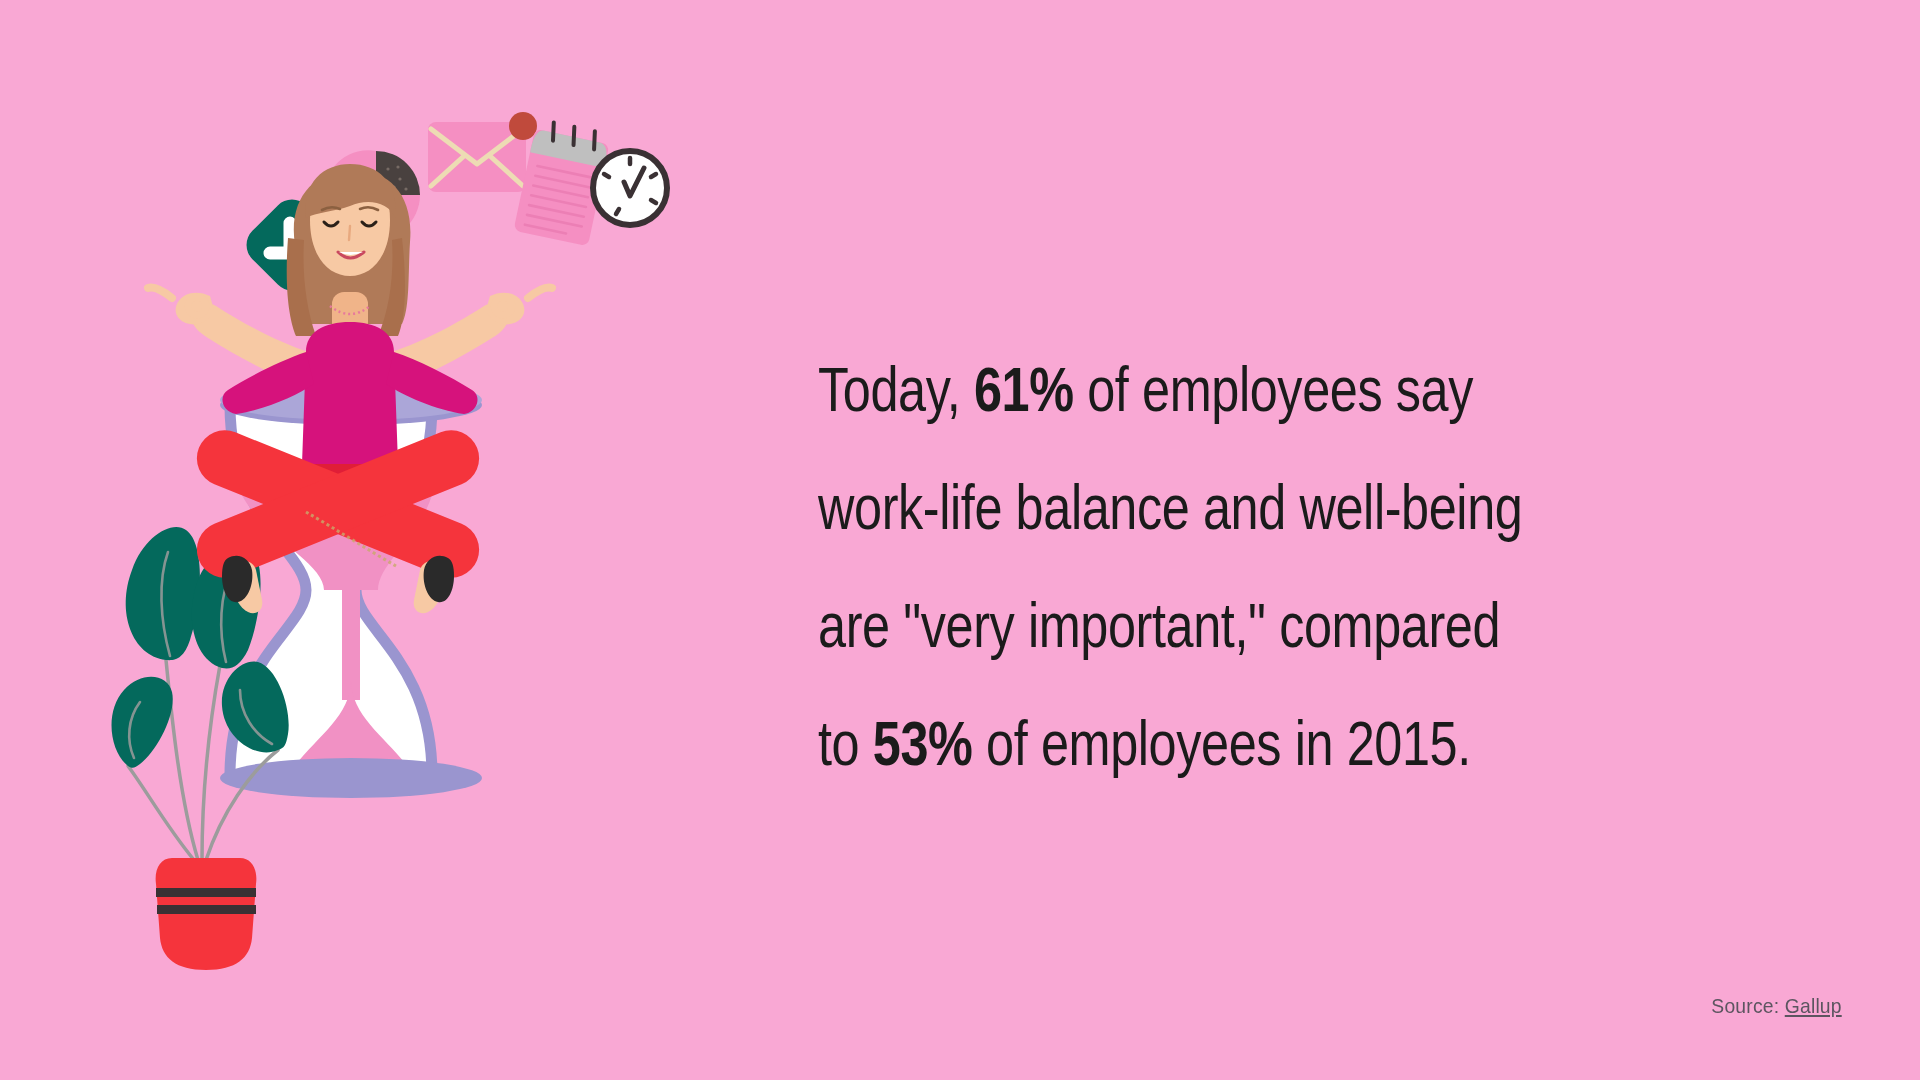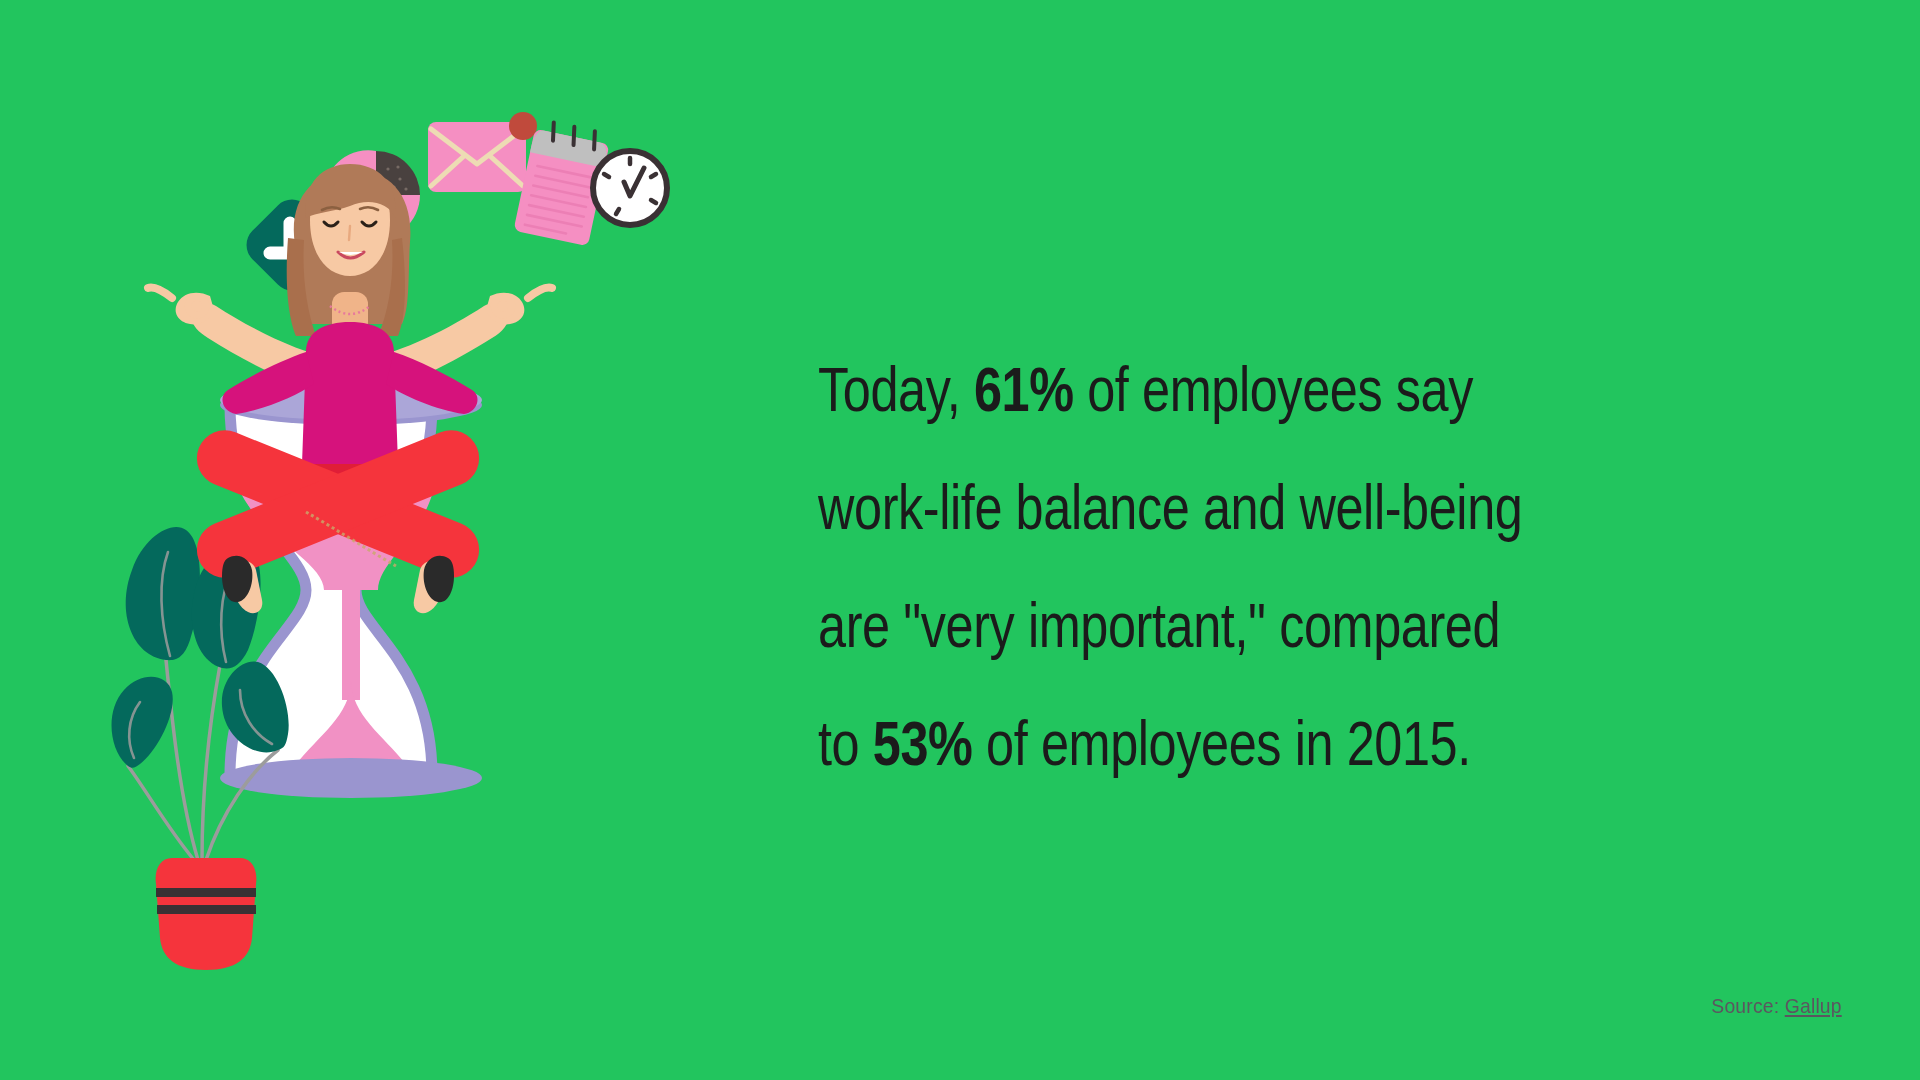--- a/index.html
+++ b/index.html
@@ -7,21 +7,21 @@
   html, body {
     width:1920px; height:1080px;
     overflow:hidden;
     font-family:"Liberation Sans", sans-serif;
   }
   body { background:#F9E4F0; }
 
   .canvas {
     position:relative;
     width:1920px; height:1080px;
-    background:#22c55e;
+    background:#f9a8d4;
   }
 
   
   .illustration {
     position:absolute;
     left:110px; top:60px;
     width:680px; height:960px;
   }
   .illustration svg { display:block; width:100%; height:100%; }
 

